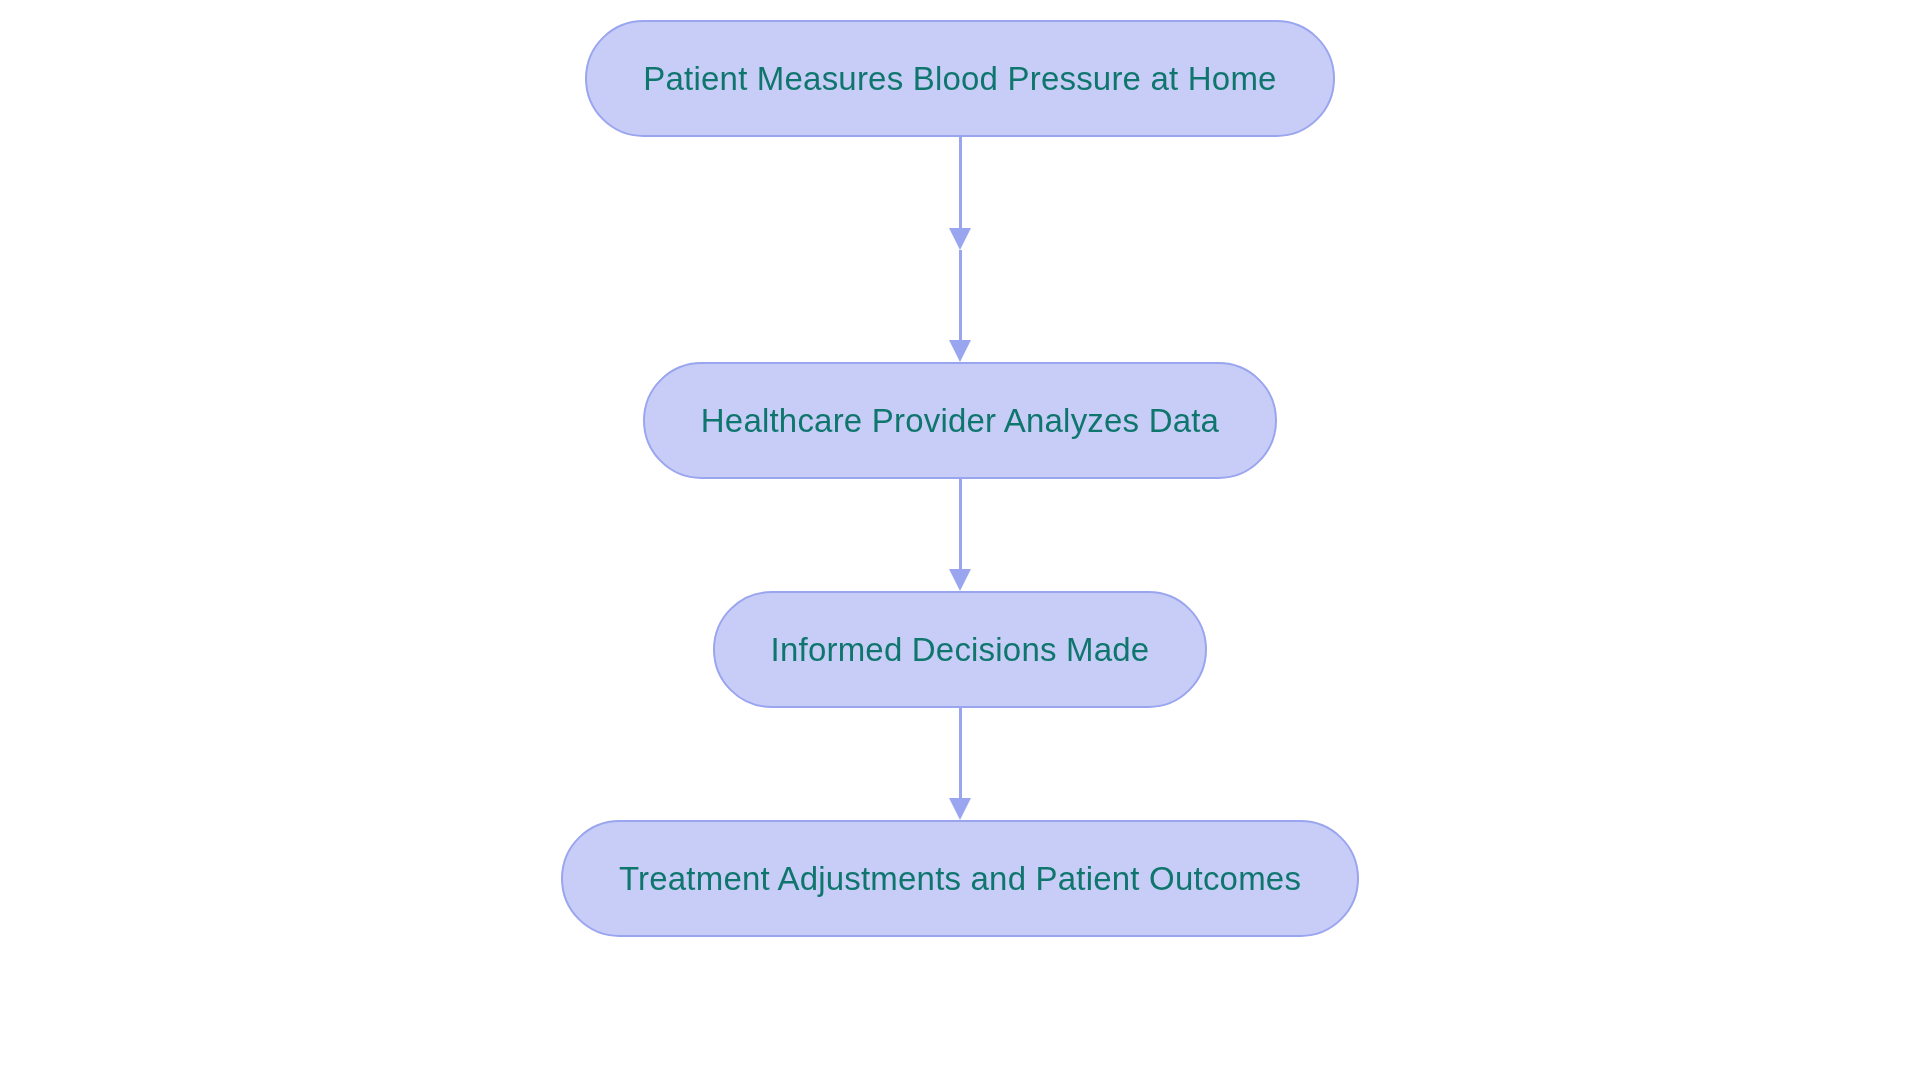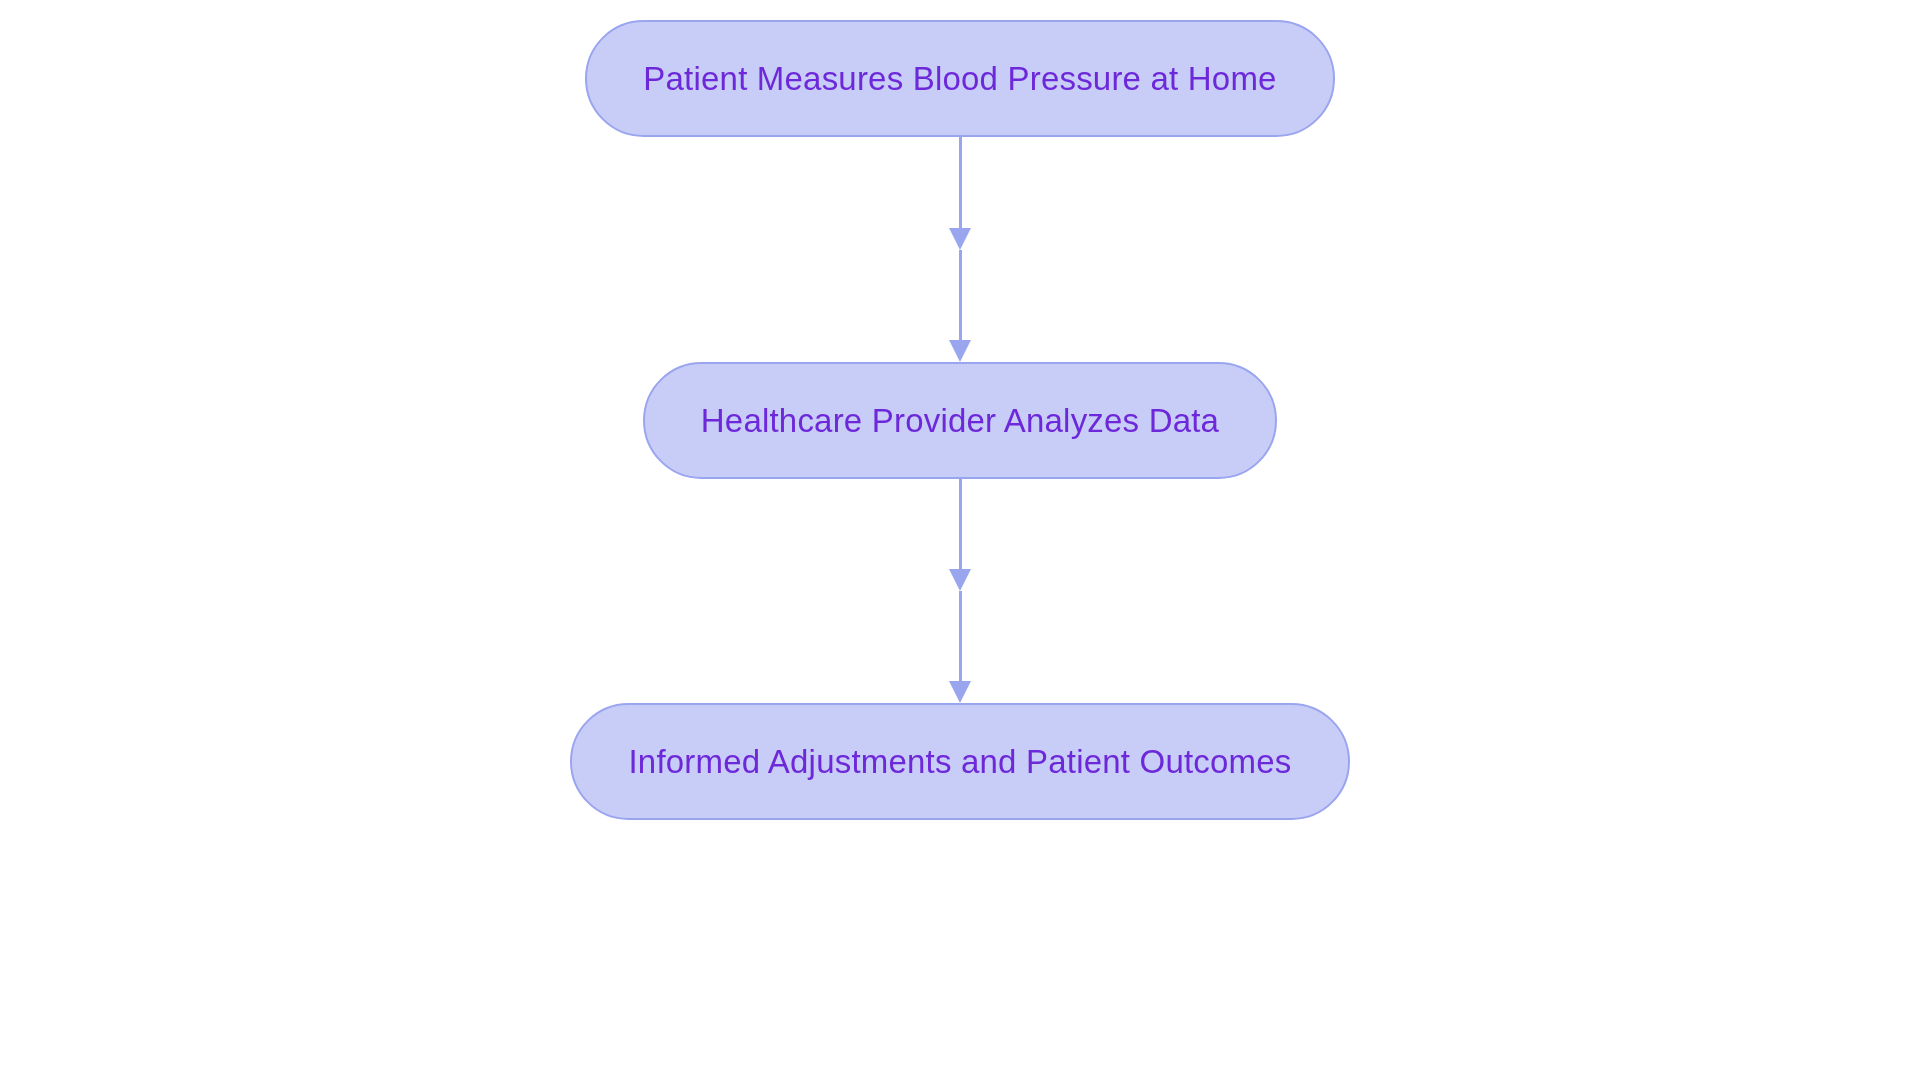--- a/index.html
+++ b/index.html
@@ -26,21 +26,21 @@
   }
 
   .node {
     box-sizing: border-box;
     display: flex;
     align-items: center;
     justify-content: center;
     background: #c8cdf8;
     border: 2px solid #9aa5ef;
     border-radius: 999px;
-    color: #6d28d9;
+    color: #0f766e;
     font-size: 33px;
     font-weight: 400;
     letter-spacing: 0.2px;
     white-space: nowrap;
     padding: 0 56px;
     height: 117px;
     line-height: 1;
   }
 
   .node-label {
@@ -100,23 +100,26 @@
 
   <div class="node">
     <span class="node-label">Healthcare Provider Analyzes Data</span>
   </div>
 
   <div class="connector conn-2">
     <div class="connector-shaft"></div>
     <div class="connector-head"></div>
   </div>
 
+  <div class="node">
+    <span class="node-label">Informed Decisions Made</span>
+  </div>
 
   <div class="connector conn-3">
     <div class="connector-shaft"></div>
     <div class="connector-head"></div>
   </div>
 
   <div class="node">
-    <span class="node-label">Informed Adjustments and Patient Outcomes</span>
+    <span class="node-label">Treatment Adjustments and Patient Outcomes</span>
   </div>
 
 </div>
 
 </body></html>

